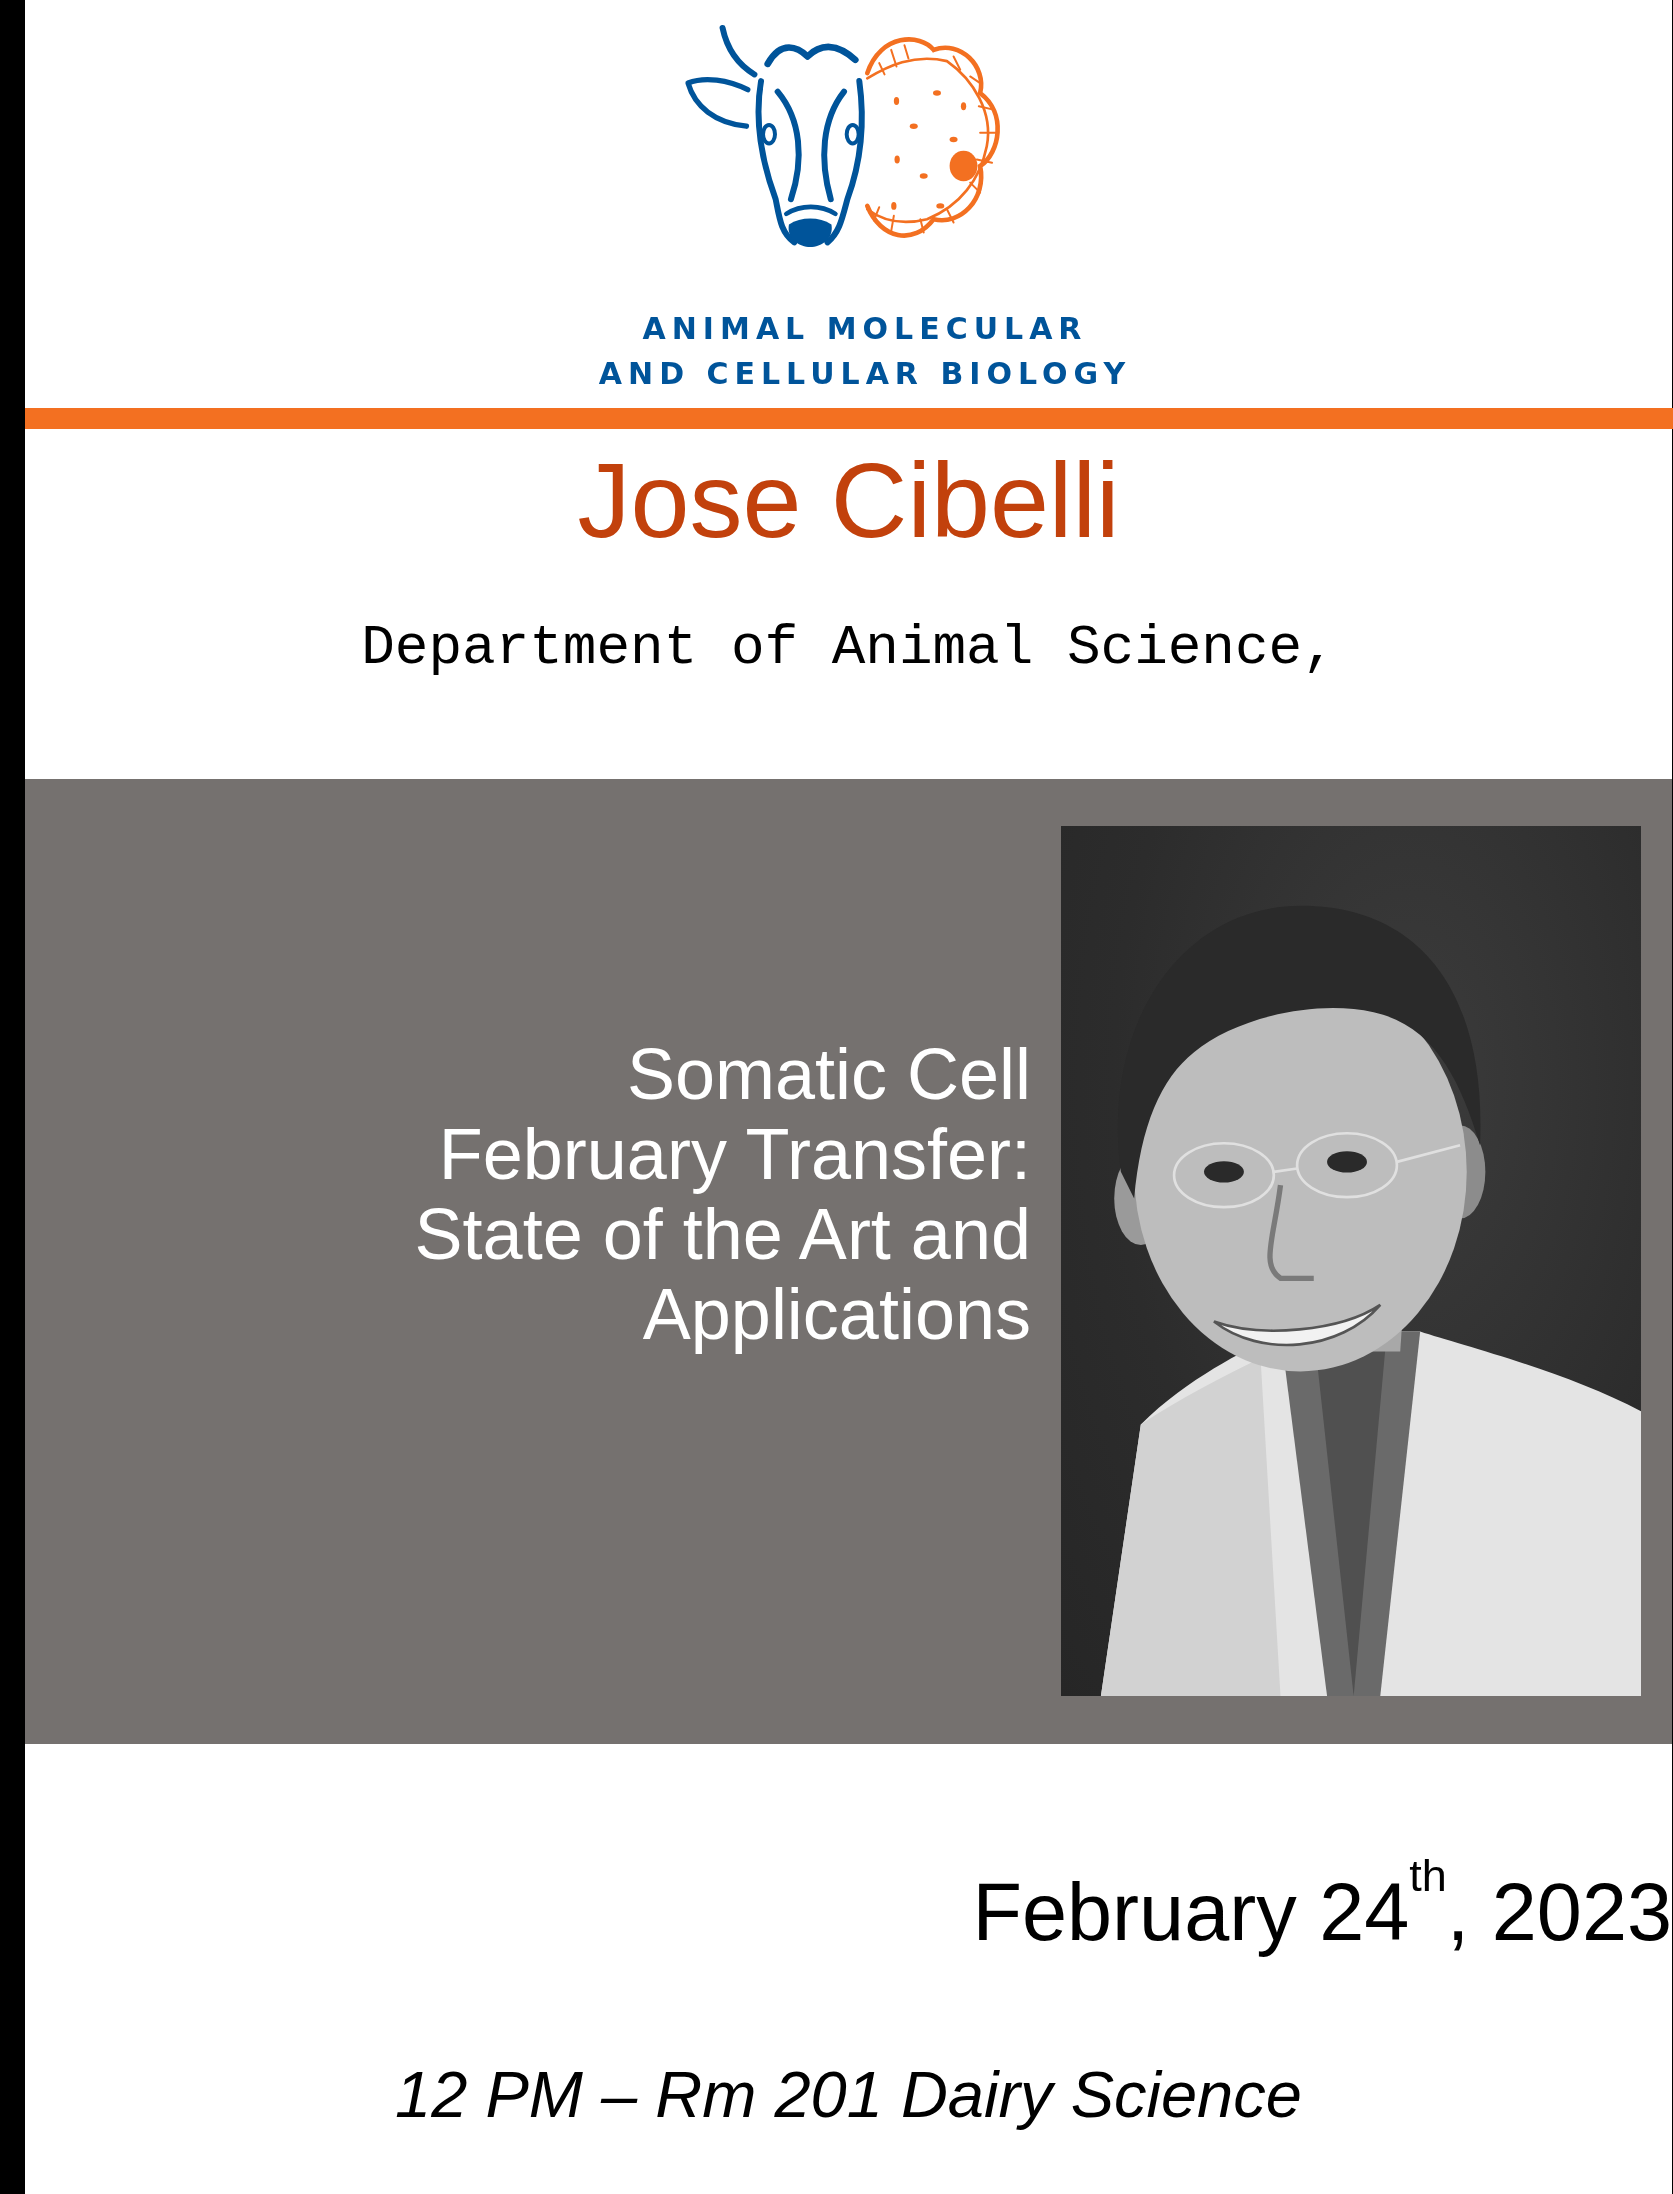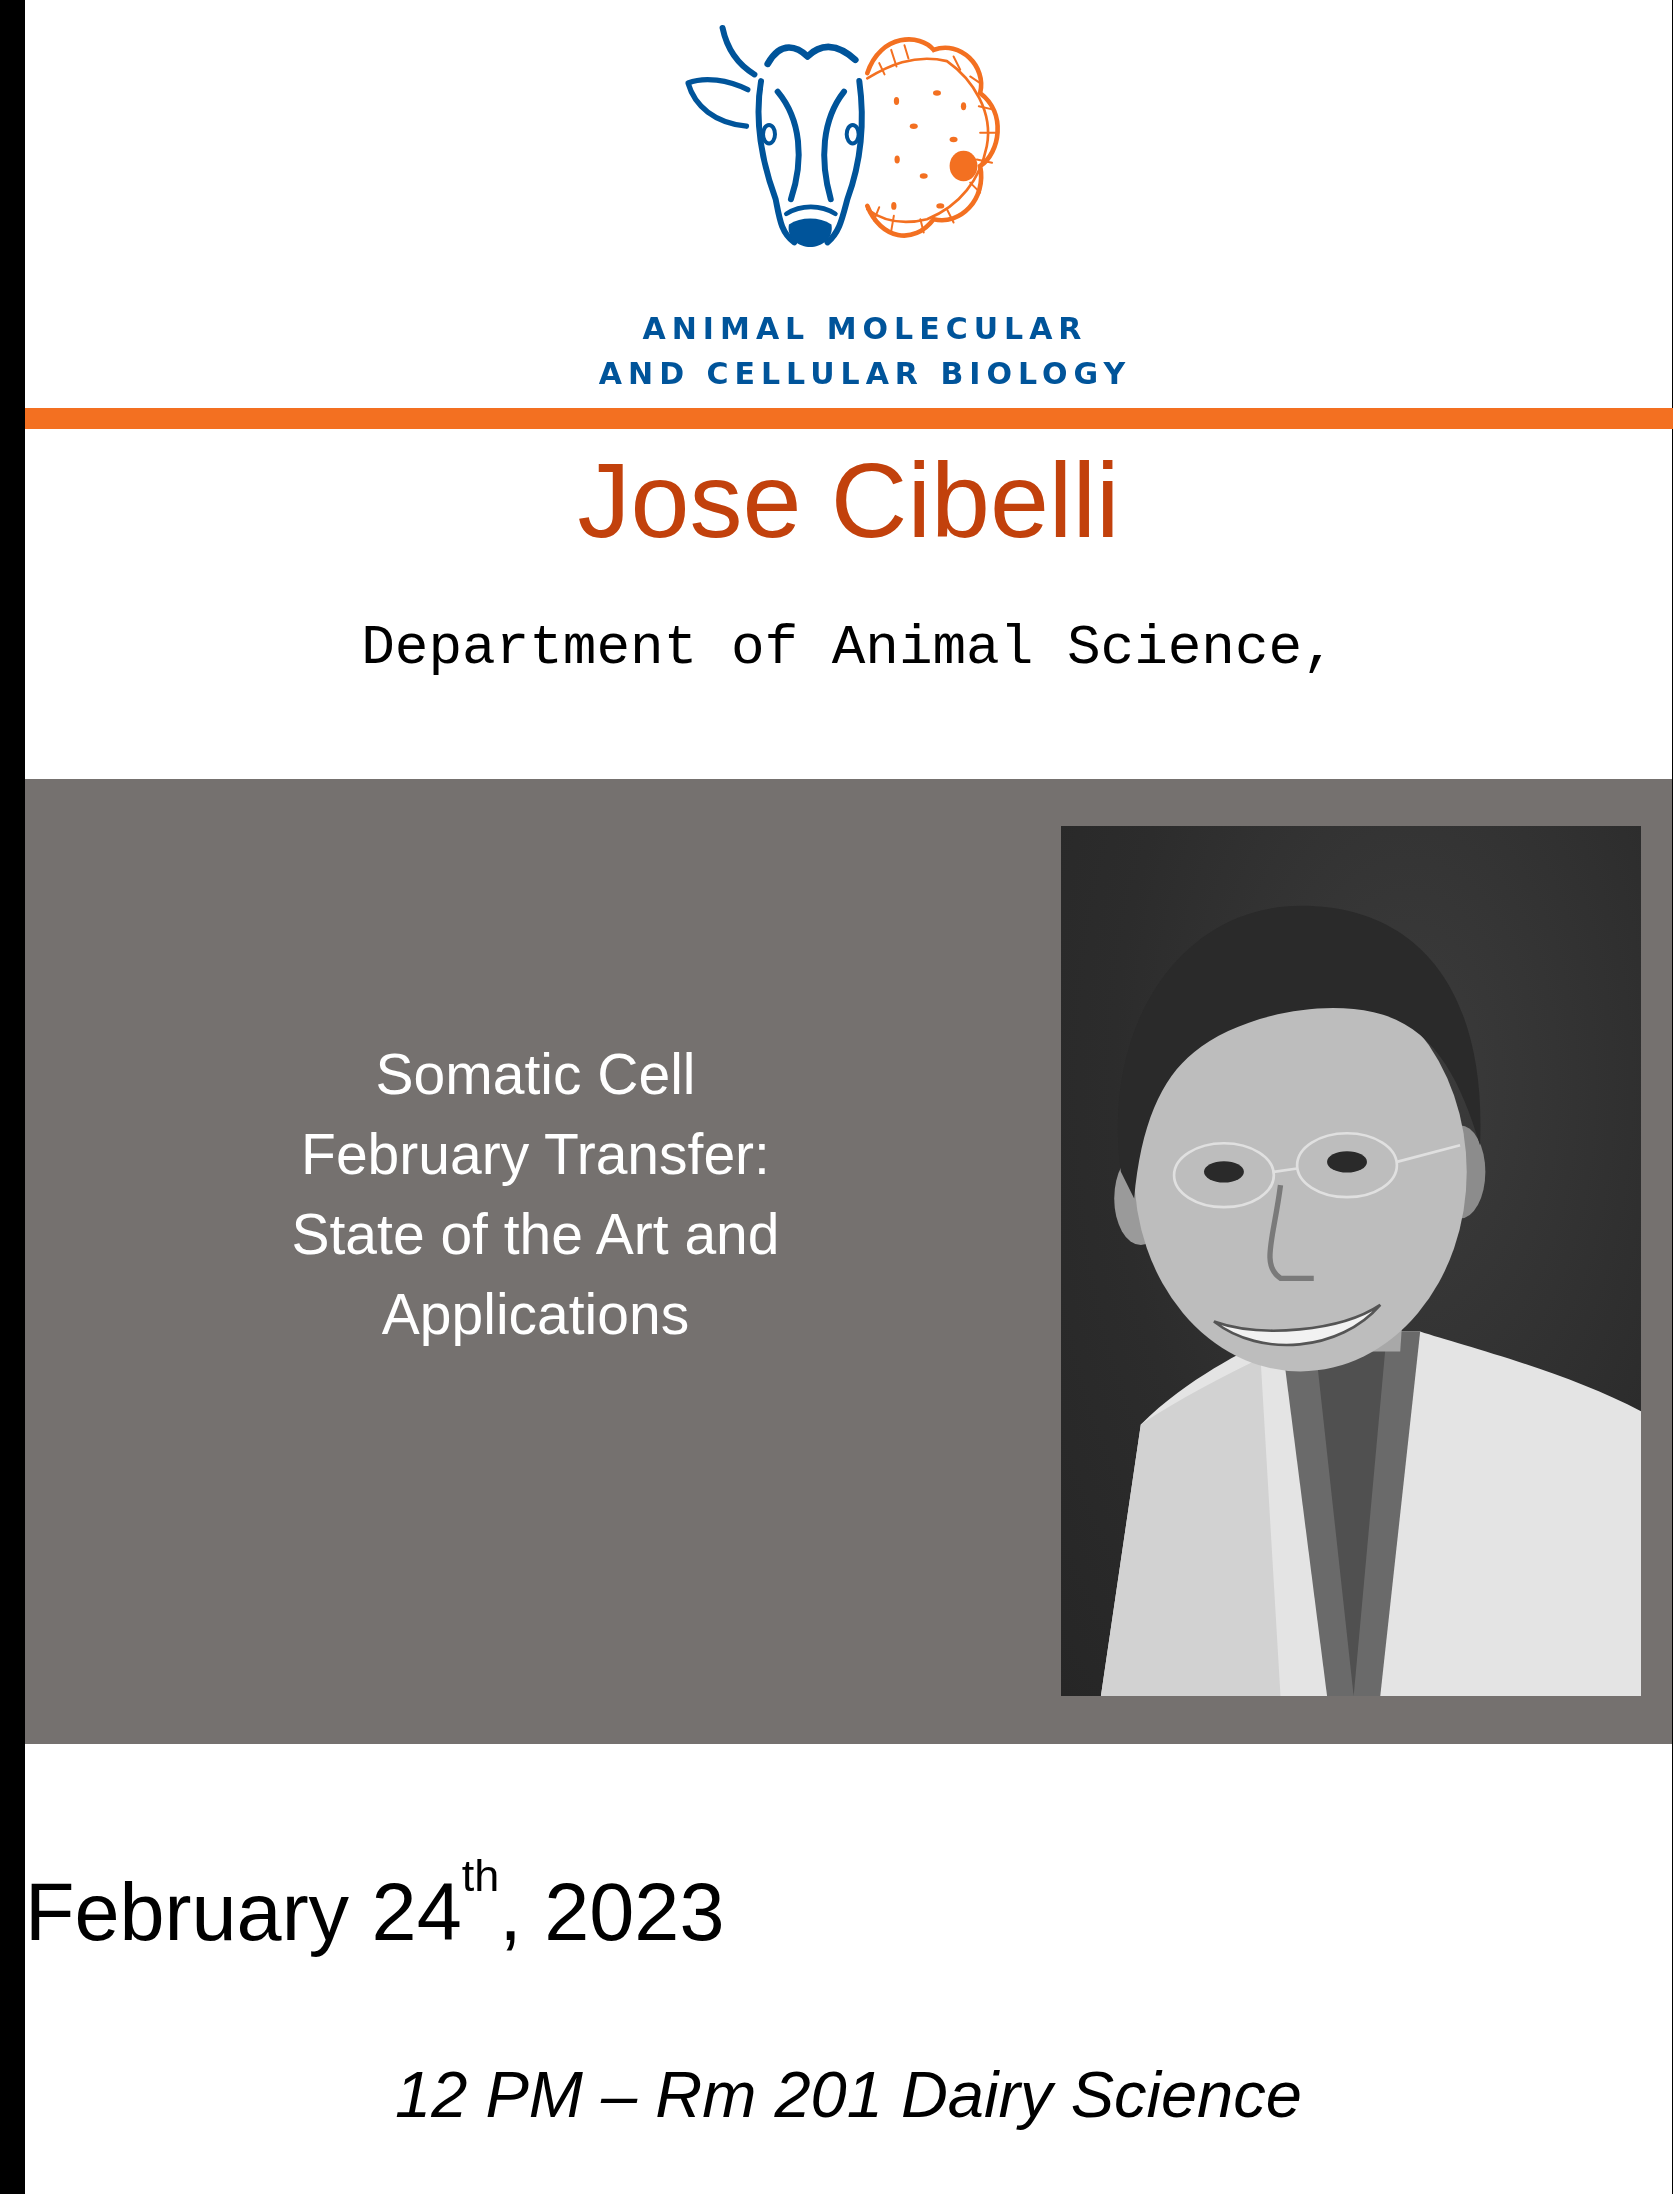--- a/index.html
+++ b/index.html
@@ -70,39 +70,39 @@
     .affiliation .line { display: block; font-family: Liberation Mono, monospace; }
     .gray-band {
       position: absolute;
       left: 25px; right: 2px;
       top: 779px; height: 965px;
     }
     .talk-title {
       position: absolute;
       left: 40px; width: 991px;
       top: 1034px;
-      text-align: center;
+      text-align: right;
       color: #ffffff;
-      font-size: 57px;
+      font-size: 72px;
       line-height: 80px;
     }
     .talk-title .line { display: block; }
     .photo {
       position: absolute;
       left: 1061px; top: 826px;
       width: 580px; height: 870px;
       overflow: hidden;
       background: radial-gradient(ellipse at 60% 30%, #3c3c3c 0%, #2c2c2c 60%, #262626 100%);
     }
     .photo svg { width: 100%; height: 100%; display: block; }
     .event-date {
       position: absolute;
       left: 25px; right: 2px;
       top: 1862px;
-      text-align: left;
+      text-align: right;
       font-size: 81px;
       line-height: 100px;
       color: #000;
     }
     .event-date sup {
       font-size: 45px;
       position: relative;
       top: -9.3px;
       vertical-align: top;
       line-height: 1;

